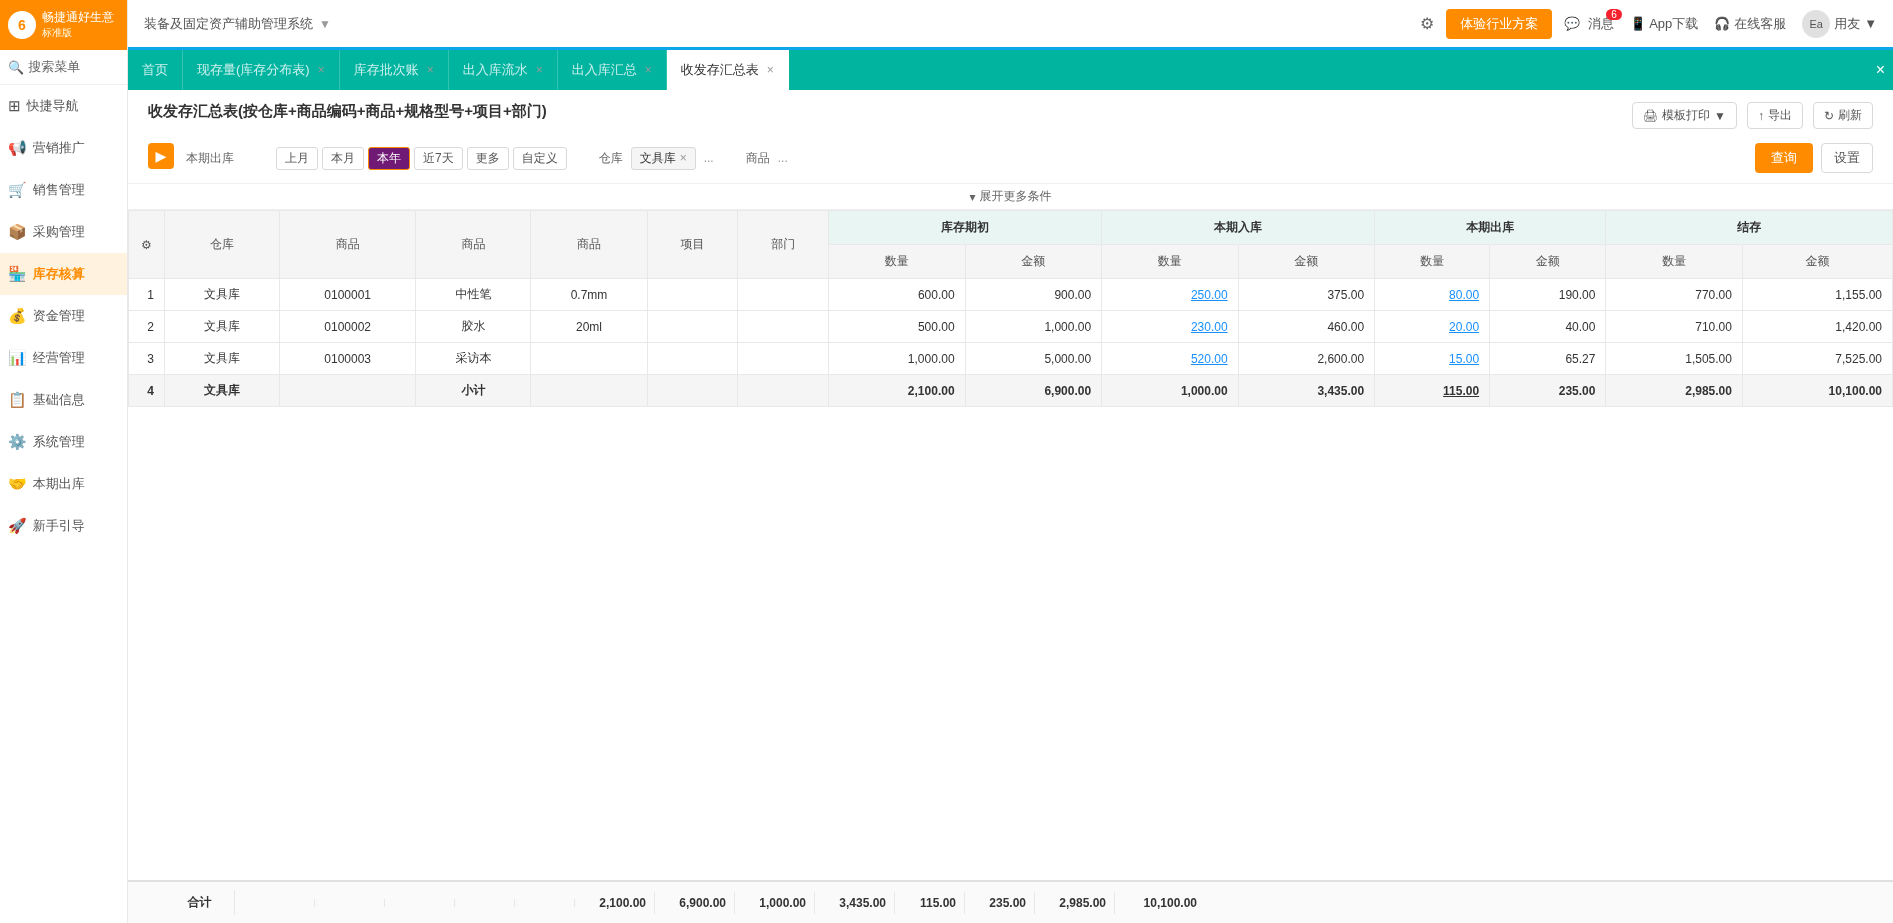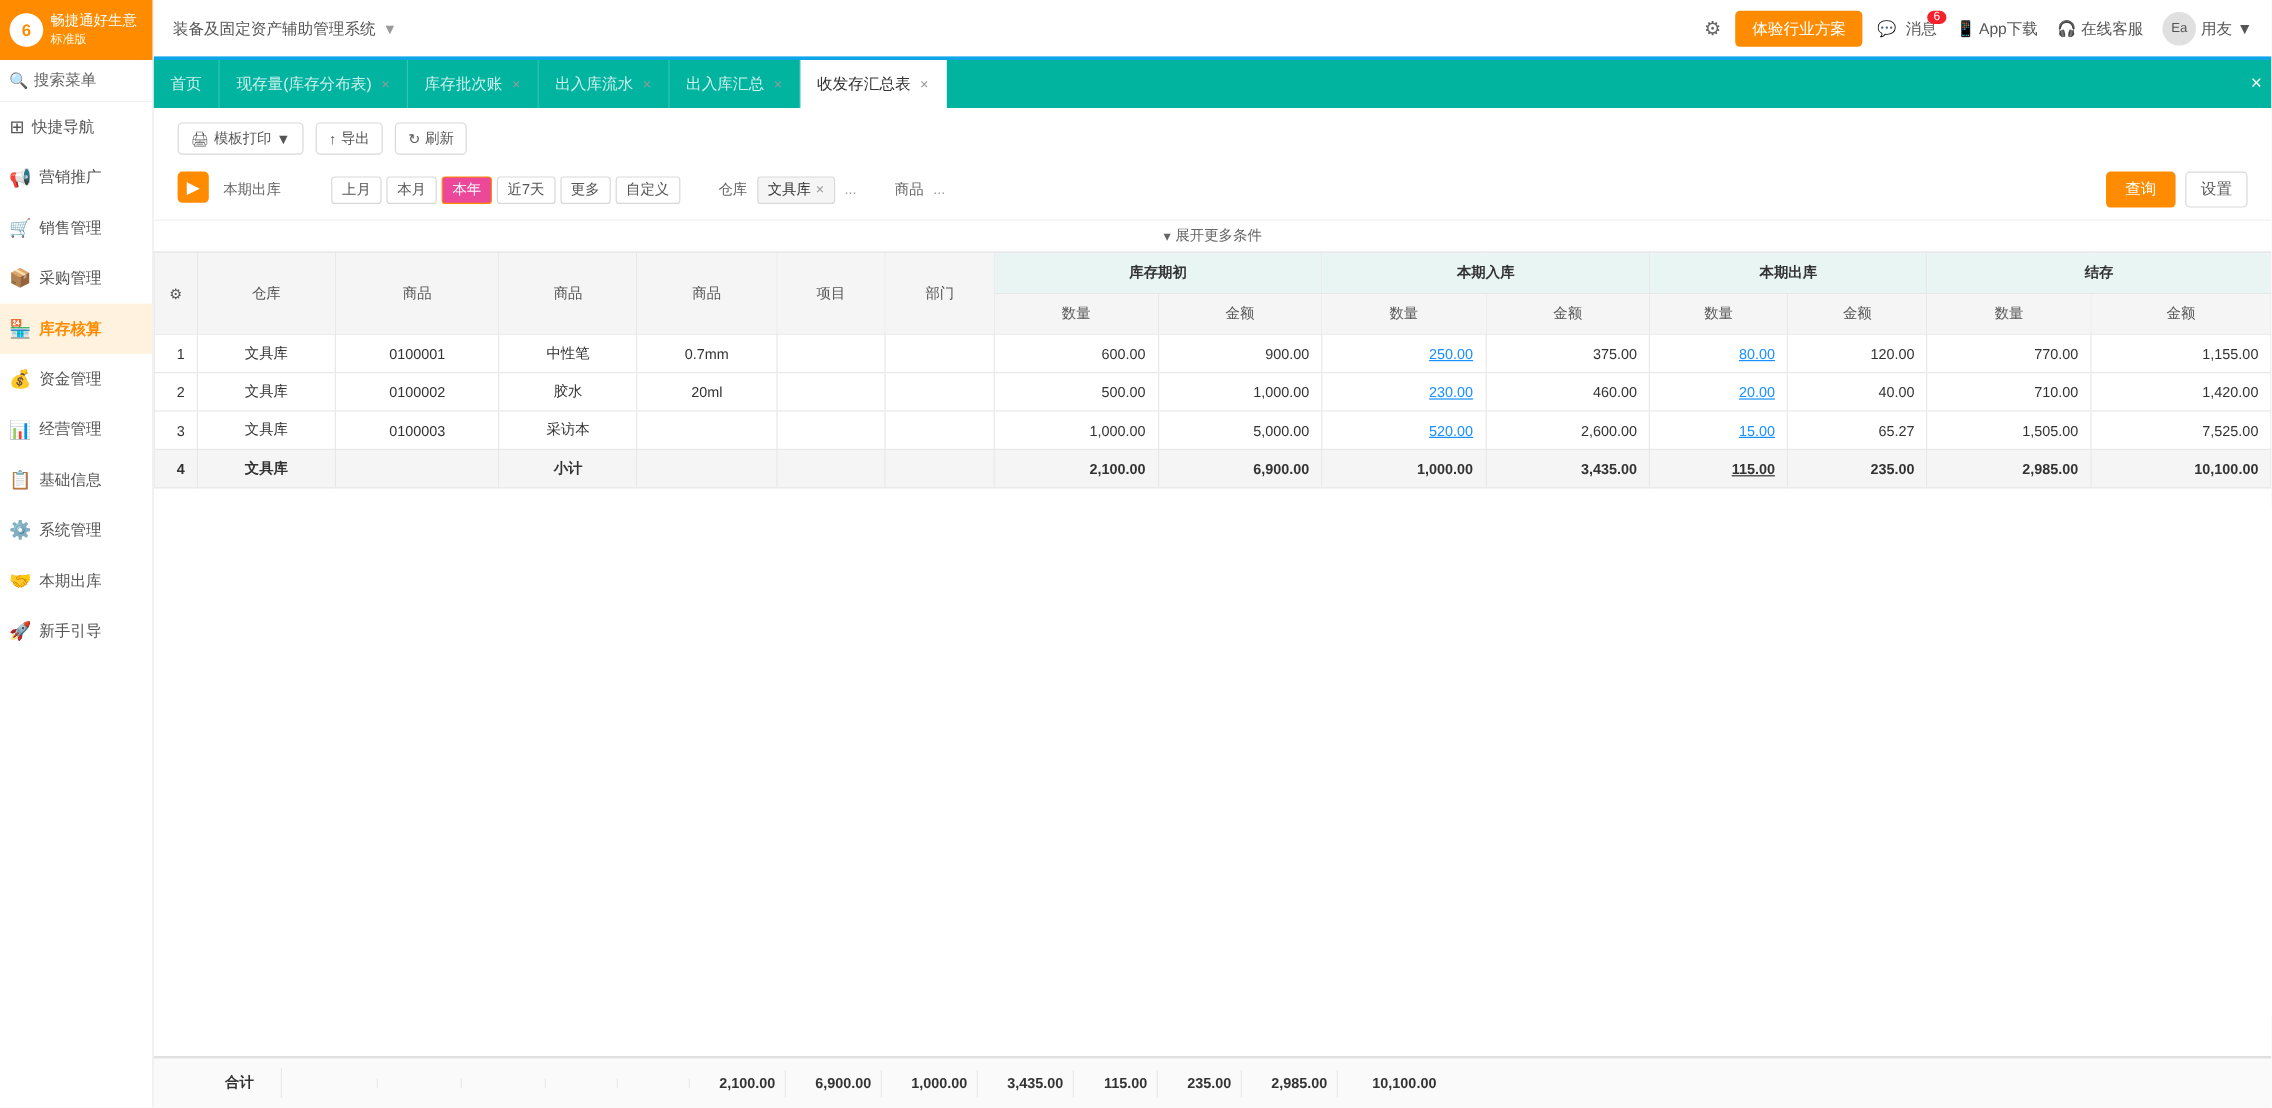--- a/index.html
+++ b/index.html
@@ -35,21 +35,21 @@
     .tab-close { font-size: 12px; color: #999; cursor: pointer; margin-left: 2px; }
     .tab.active .tab-close { color: #999; }
     .tabs-close-btn { margin-left: auto; margin-right: 8px; color: #fff; cursor: pointer; font-size: 16px; }
 
     
     .content { flex: 1; background: #fff; display: flex; flex-direction: column; overflow: hidden; }
     .content-title { font-size: 15px; font-weight: bold; color: #333; margin-bottom: 12px; }
     .filter-toggle { width: 26px; height: 26px; background: #ff8c00; border-radius: 4px; display: flex; align-items: center; justify-content: center; color: #fff; cursor: pointer; font-size: 14px; flex-shrink: 0; }
     .date-btns { display: flex; align-items: center; gap: 4px; padding-left: 30px; }
     .date-btn { padding: 2px 8px; border: 1px solid #d9d9d9; border-radius: 3px; cursor: pointer; font-size: 12px; color: #555; background: #fff; }
-    .date-btn.active { background: #ec4899; color: #fff; border-color: #ff8c00; }
+    .date-btn.active { background: #701a75; color: #fff; border-color: #ff8c00; }
     .warehouse-tag { background: #f5f5f5; border: 1px solid #d9d9d9; border-radius: 3px; padding: 2px 8px; font-size: 12px; display: flex; align-items: center; gap: 4px; }
     .warehouse-tag-close { cursor: pointer; color: #999; font-size: 12px; }
     .filter-more { color: #999; cursor: pointer; font-size: 12px; }
     .btn-query { background: #ff8c00; color: #fff; border: none; border-radius: 4px; padding: 5px 16px; cursor: pointer; font-size: 13px; }
     .btn-settings { background: #fff; color: #555; border: 1px solid #d9d9d9; border-radius: 4px; padding: 5px 12px; cursor: pointer; font-size: 13px; }
     .expand-more { display: flex; align-items: center; justify-content: center; padding: 4px 0; border-bottom: 1px solid #f0f0f0; cursor: pointer; color: #666; font-size: 12px; gap: 4px; }
     .action-btn { color: #555; background: #fff; border: 1px solid #d9d9d9; border-radius: 4px; padding: 4px 10px; cursor: pointer; font-size: 12px; display: flex; align-items: center; gap: 4px; }
     table { width: 100%; border-collapse: collapse; font-size: 12px; }
     thead th { background: #f5f5f5; color: #555; font-weight: normal; padding: 8px 10px; text-align: center; border: 1px solid #e8e8e8; white-space: nowrap; position: sticky; top: 0; z-index: 1; }
     thead th.group-header { background: #e8f5f3; color: #333; font-weight: bold; }
@@ -177,20 +177,23 @@
     <div class="tab active">
       <span>收发存汇总表</span>
       <span class="tab-close">×</span>
     </div>
     <span class="tabs-close-btn">×</span>
   </div>
 
   <div class="content">
 
     <div style="display:flex;align-items:center;padding:12px 20px 0;">
+      <div style="flex:1;">
+        <div class="content-title">收发存汇总表(按仓库+商品编码+商品+规格型号+项目+部门)</div>
+      </div>
       <div style="display:flex;align-items:center;gap:10px;margin-bottom:4px;">
         <button class="action-btn">
           <span>🖨</span>
           <span>模板打印</span>
           <span>▼</span>
         </button>
         <button class="action-btn">
           <span>↑</span>
           <span>导出</span>
         </button>
@@ -273,21 +276,21 @@
       <td>0100001</td>
       <td>中性笔</td>
       <td>0.7mm</td>
       <td></td>
       <td></td>
       <td class="num">600.00</td>
       <td class="num">900.00</td>
       <td class="link">250.00</td>
       <td class="num">375.00</td>
       <td class="link">80.00</td>
-      <td class="num">120.00</td>
+      <td class="num">190.00</td>
       <td class="num">770.00</td>
       <td class="num">1,155.00</td>
     </tr>
             <tr>
       <td class="num">2</td>
       <td>文具库</td>
       <td>0100002</td>
       <td>胶水</td>
       <td>20ml</td>
       <td></td>

